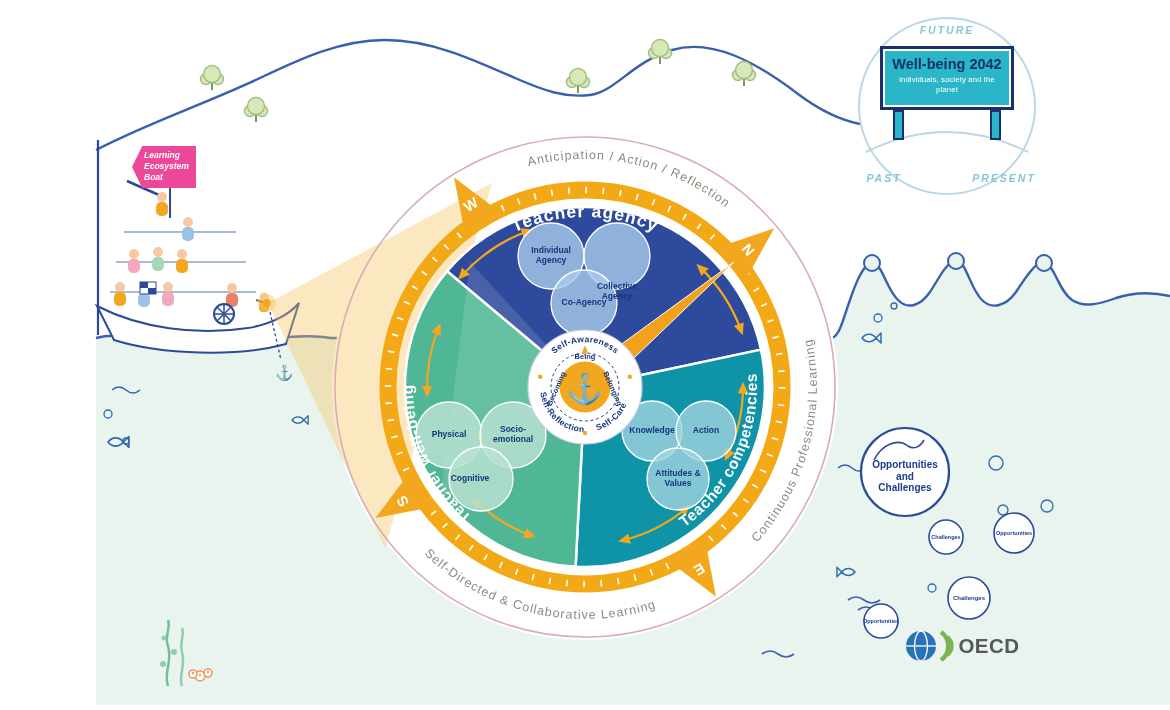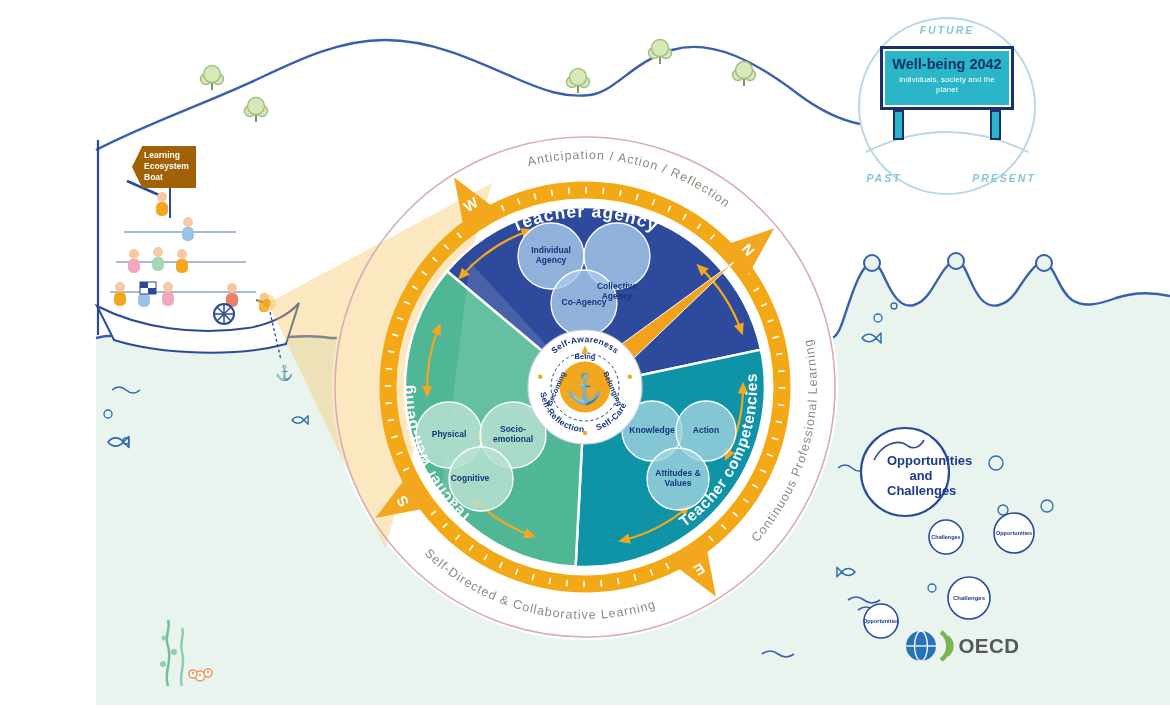--- a/index.html
+++ b/index.html
@@ -7,23 +7,23 @@
          font-family:"Liberation Sans",sans-serif;}
   #stage svg{position:absolute;left:0;top:0;}
   .abs{position:absolute;transform:translate(-50%,-50%);text-align:center;line-height:1.15;}
   .box{position:absolute;}
   .cardinal{color:#fff;font-weight:bold;font-size:14.5px;
             transform:translate(-50%,-50%) rotate(var(--r,0deg));}
   .venn{color:#17357e;font-weight:bold;font-size:8.5px;line-height:1.12;}
   .core-word{color:#17357e;font-weight:bold;font-size:7.5px;
              transform:translate(-50%,-50%) rotate(var(--r,0deg));}
   .anchor-big{color:#fff;font-size:30px;line-height:1;}
-  .sign{background:#a16207;color:#fff;font-weight:bold;font-size:8.5px;line-height:1.3;
+  .sign{background:#ec4899;color:#fff;font-weight:bold;font-size:8.5px;line-height:1.3;
         width:64px;height:42px;padding:4px 2px 0 12px;box-sizing:border-box;
-        clip-path:polygon(0 50%,16% 0,100% 0,100% 100%,16% 100%);}
+        clip-path:polygon(0 50%,16% 0,100% 0,100% 100%,16% 100%);font-style:italic;}
   .future-label{color:#85c6d8;font-weight:bold;font-size:10.5px;letter-spacing:2px;font-style:italic;}
   .board{width:134px;height:64px;background:#2ab5c8;border:3px solid #1b2f6e;
          box-sizing:border-box;box-shadow:inset 0 0 0 2px #fff;text-align:center;}
   .board-title{color:#14306e;font-weight:bold;font-size:14.5px;margin-top:7px;}
   .board-sub{color:#fff;font-size:8px;line-height:1.2;width:96px;margin:3px auto 12px;}
   .leg{width:11px;height:30px;background:#2ab5c8;border:2px solid #1b2f6e;box-sizing:border-box;}
   .bubble-text{color:#1d3a8f;font-weight:bold;}
   .oecd-text{color:#57585a;font-weight:bold;font-size:20.5px;letter-spacing:.5px;}
   text{font-family:"Liberation Sans",sans-serif;}
   .curve-grey{fill:#8b8b7e;font-size:12.5px;letter-spacing:1px;}
@@ -332,21 +332,21 @@
 <div class="abs venn" style="left:470px;top:479px;width:52px;">Cognitive</div>
 <div class="abs venn" style="left:652px;top:431px;width:50px;">Knowledge</div>
 <div class="abs venn" style="left:706px;top:431px;width:40px;">Action</div>
 <div class="abs venn" style="left:678px;top:479px;width:52px;text-align:center;">Attitudes &amp; Values</div>
 
 <div class="abs core-word" style="left:585px;top:357px;">Being</div>
 <div class="abs core-word" style="left:557px;top:389px;--r:-66deg;">Becoming</div>
 <div class="abs core-word" style="left:612px;top:389px;--r:66deg;">Belonging</div>
 <div class="abs anchor-big" style="left:585px;top:389px;">⚓</div>
 
-<div class="abs bubble-text" style="left:905px;top:476px;width:68px;font-size:13px;margin-left:16px;">Opportunities and Challenges</div>
+<div class="abs bubble-text" style="left:905px;top:476px;width:68px;font-size:10px;">Opportunities and Challenges</div>
 <div class="abs bubble-text" style="left:946px;top:537px;width:40px;font-size:5.5px;">Challenges</div>
 <div class="abs bubble-text" style="left:1014px;top:533px;width:44px;font-size:5.5px;">Opportunities</div>
 <div class="abs bubble-text" style="left:969px;top:598px;width:44px;font-size:6px;">Challenges</div>
 <div class="abs bubble-text" style="left:881px;top:621px;width:40px;font-size:5.5px;">Opportunities</div>
 
 <div class="abs oecd-text" style="left:989px;top:646px;">OECD</div>
 
 </div>
 
 </body></html>

